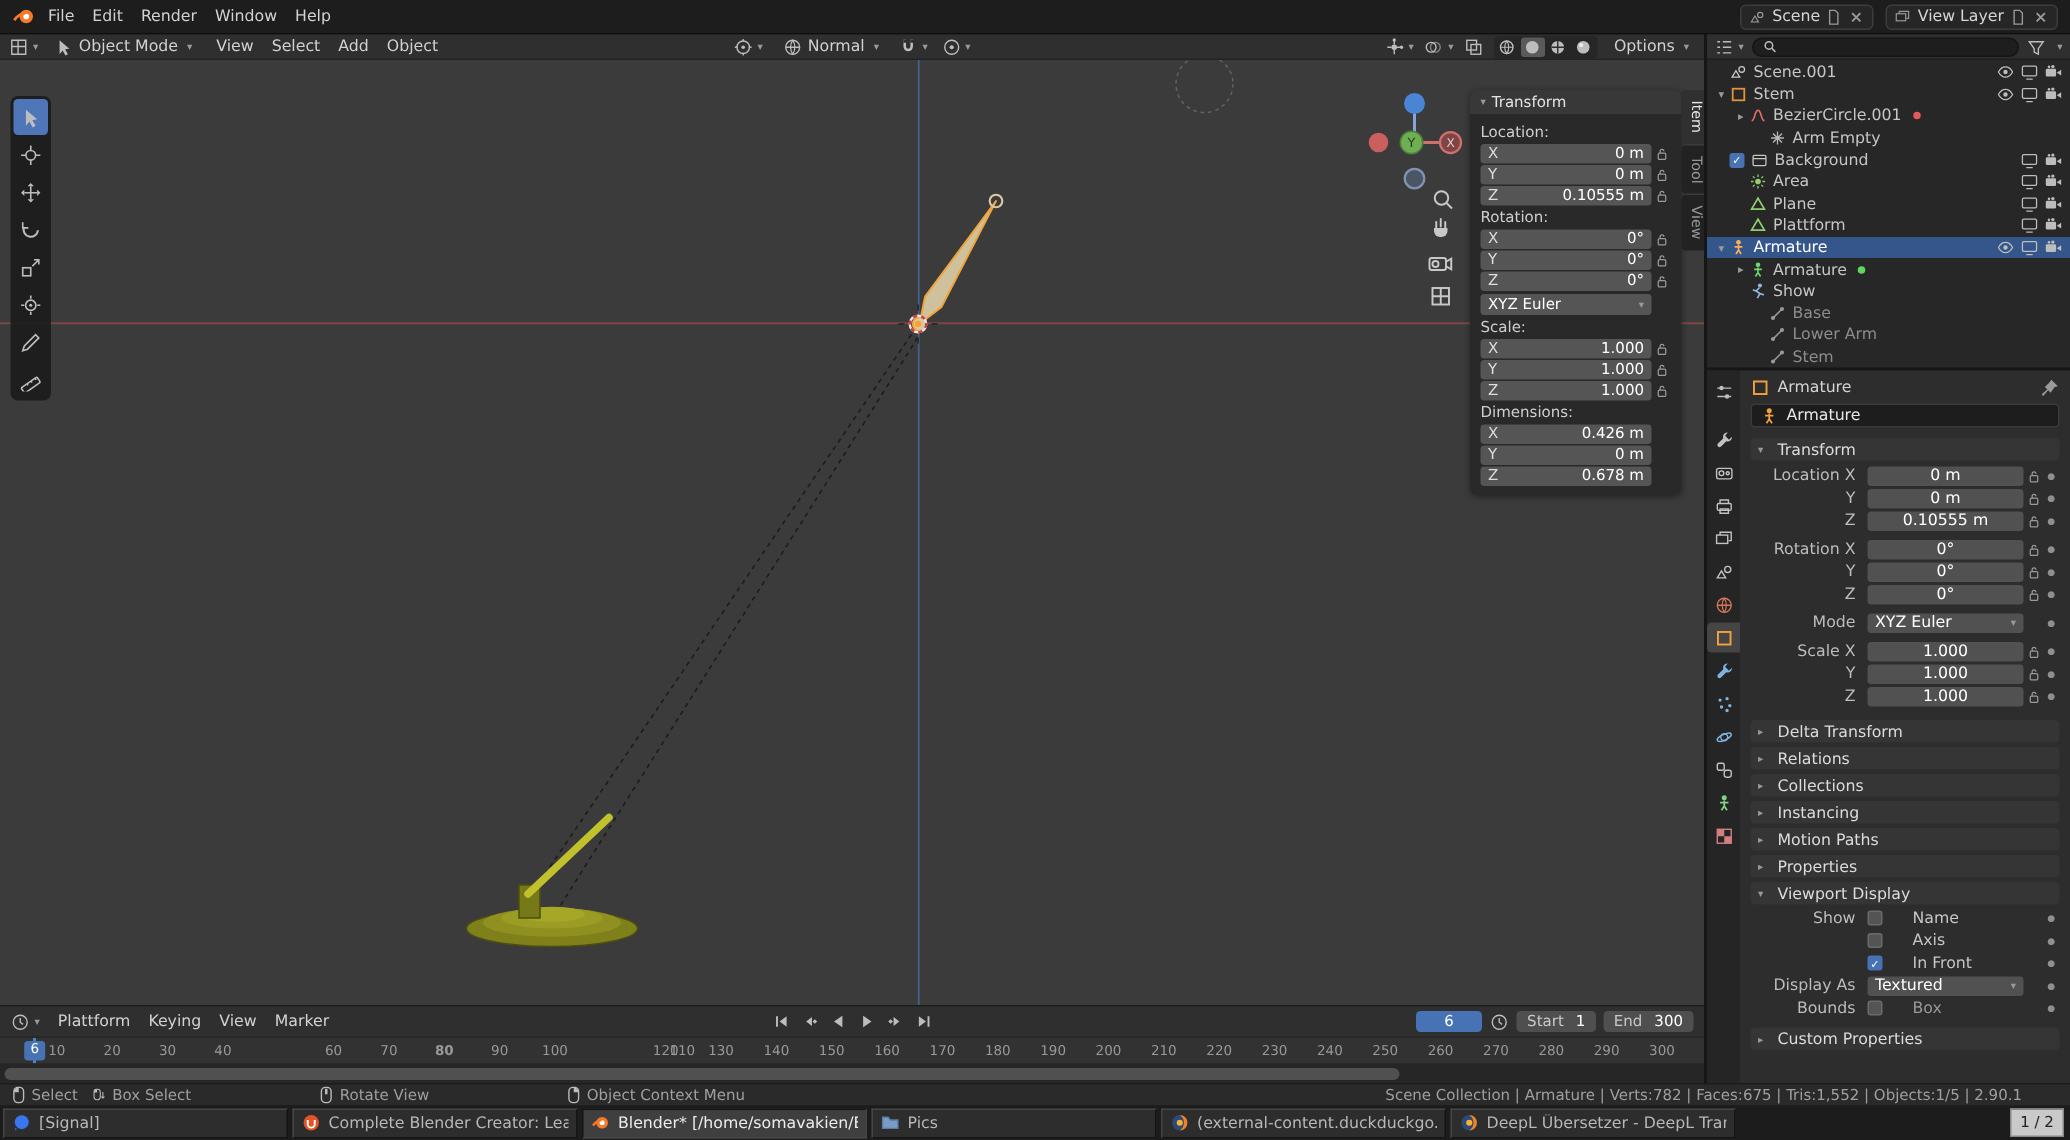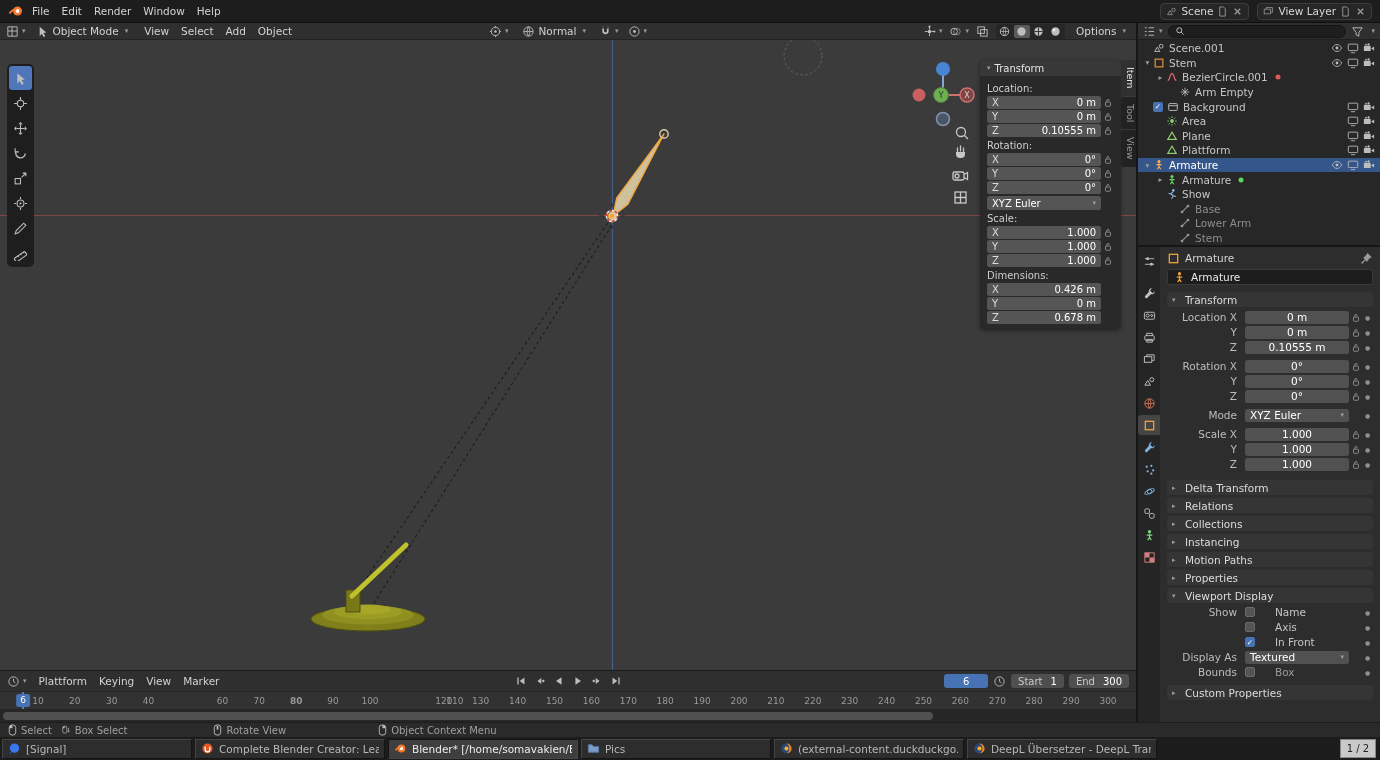--- a/index.html
+++ b/index.html
@@ -1421,20 +1421,21 @@
         <span class="sb-hint" style="margin-left: 92px;">
           <span class="icn">
             <svg viewBox="0 0 9 13">
               <rect x="1" y="1" width="7" height="11" rx="3" fill="none" stroke="currentColor"></rect>
               <path d="M4.5 1A3.5 3.5 0 018 4.5H4.5z" fill="currentColor"></path>
             </svg>
           </span>
           <span>Object Context Menu</span>
         </span>
       </div>
+    <span class="sb-stats">Scene Collection | Armature | Verts:782 | Faces:675 | Tris:1,552 | Objects:1/5 | 2.90.1</span>
   </div>
 
   <div class="taskbar">
     <div id="taskbar-buttons" class="tb-btns">
         <div class="task-btn">
           <span class="icn task-icn">
             <svg viewBox="0 0 14 14">
               <circle cx="7" cy="6.6" r="5" fill="#3a76f0"></circle>
               <path d="M3.5 11.5L2 12.6l.6-2.2z" fill="#3a76f0"></path>
             </svg>

